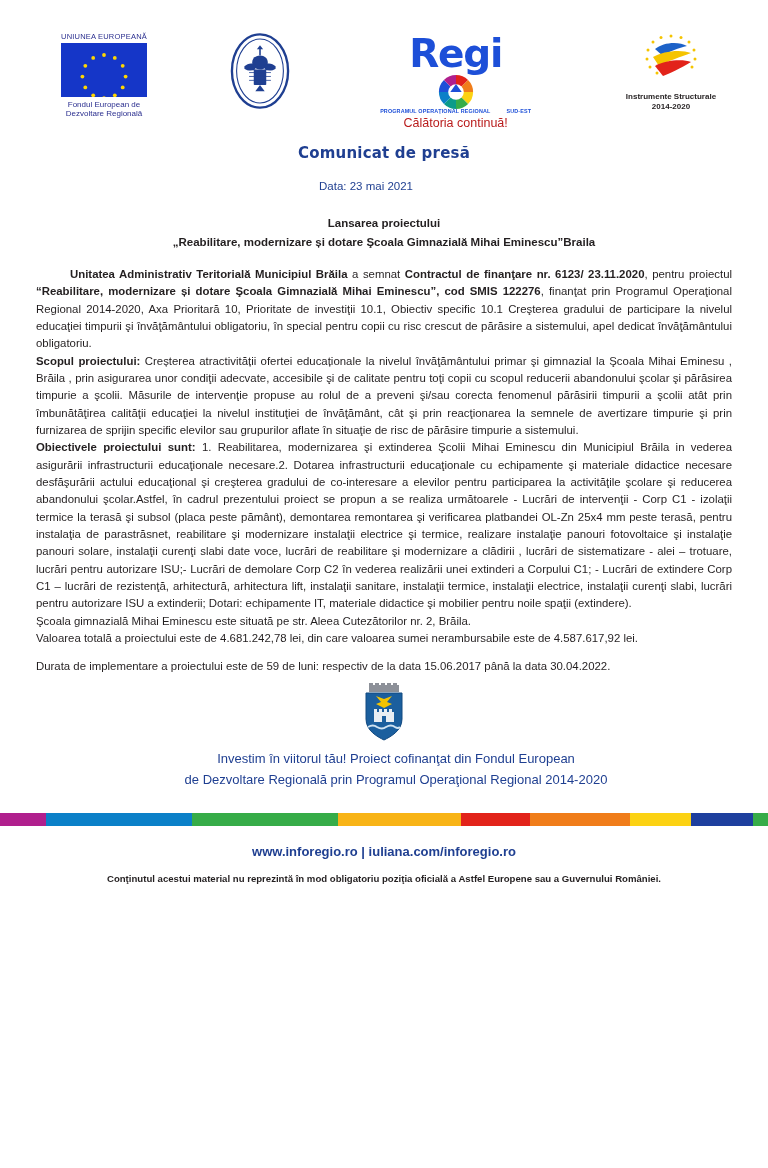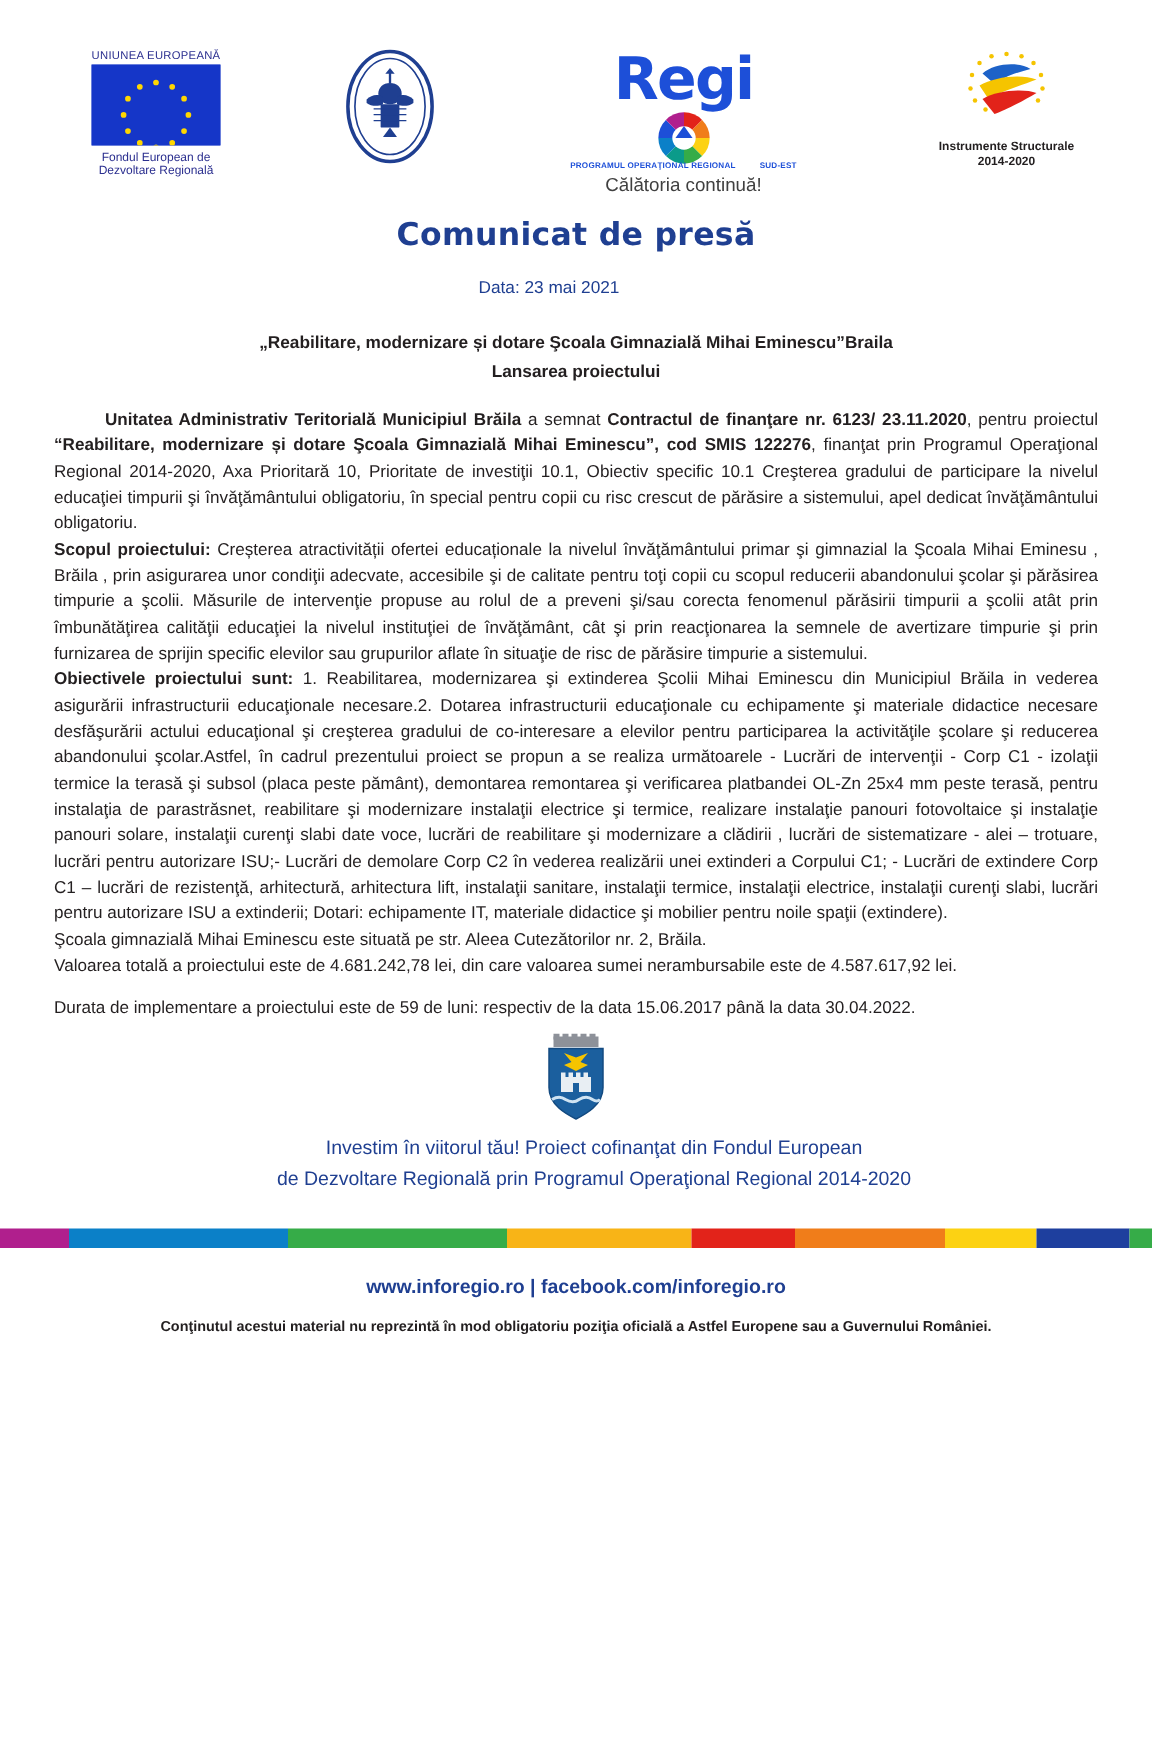--- a/index.html
+++ b/index.html
@@ -85,42 +85,42 @@
     justify-content: center;
     gap: 16px;
     font-size: 5.4px;
     font-weight: bold;
     color: #1d4fd8;
     letter-spacing: .15px;
     margin-top: -3px;
   }
   .regio-tag {
     font-size: 12.5px;
-    color: #404040;
+    color: #b91c1c;
     margin-top: 2px;
   }
 
   
   .is-logo { width: 150px; text-align: center; }
   .is-mark { width: 76px; height: 54px; margin: 0 auto; }
   .is-caption {
     font-size: 8px;
     font-weight: bold;
     color: #231f20;
     line-height: 1.25;
     margin-top: 2px;
   }
 
   
   .doc-title {
     text-align: center;
     color: #1f3f91;
     font-family: "DejaVu Sans", sans-serif;
     font-weight: bold;
-    font-size: 21px;
+    font-size: 15px;
     margin-top: 36px;
     letter-spacing: .2px;
   }
   .doc-date {
     text-align: center;
     color: #1f3f91;
     font-size: 11.5px;
     padding-right: 36px;
     margin-top: 18px;
   }
@@ -294,22 +294,22 @@
         <div>Instrumente Structurale</div>
         <div>2014-2020</div>
       </div>
     </div>
   </div>
 
   <div class="doc-title">Comunicat de presă</div>
   <div class="doc-date">Data: 23 mai 2021</div>
 
   <div class="subtitle-block">
+    <div>Lansarea proiectului</div>
     <div>„Reabilitare, modernizare și dotare Şcoala Gimnazială Mihai Eminescu”Braila</div>
-    <div>Lansarea proiectului</div>
   </div>
 
   <div class="body-text">
 
     <p class="indent">
       <b>Unitatea Administrativ Teritorială Municipiul Brăila</b><span> a semnat </span><b>Contractul de finanţare nr. 6123/ 23.11.2020</b><span>, pentru proiectul </span><b>“Reabilitare, modernizare și dotare Şcoala Gimnazială Mihai Eminescu”, cod SMIS 122276</b><span>, finanţat prin Programul Operaţional Regional 2014-2020, Axa Prioritară 10, Prioritate de investiţii 10.1, Obiectiv specific 10.1 Creşterea gradului de participare la nivelul educaţiei timpurii şi învăţământului obligatoriu, în special pentru copii cu risc crescut de părăsire a sistemului, apel dedicat învăţământului obligatoriu.</span>
     </p>
 
     <p>
       <b>Scopul proiectului:</b><span> Creșterea atractivității ofertei educaționale la nivelul învăţământului primar şi gimnazial la Şcoala Mihai Eminesu , Brăila , prin asigurarea unor condiţii adecvate, accesibile şi de calitate pentru toţi copii cu scopul reducerii abandonului şcolar şi părăsirea timpurie a şcolii. Măsurile de intervenţie propuse au rolul de a preveni şi/sau corecta fenomenul părăsirii timpurii a şcolii atât prin îmbunătăţirea calităţii educaţiei la nivelul instituţiei de învăţământ, cât şi prin reacţionarea la semnele de avertizare timpurie şi prin furnizarea de sprijin specific elevilor sau grupurilor aflate în situaţie de risc de părăsire timpurie a sistemului.</span>
@@ -366,16 +366,16 @@
       <span style="background: rgb(11, 128, 200); width: 19%;"></span>
       <span style="background: rgb(54, 172, 72); width: 19%;"></span>
       <span style="background: rgb(248, 180, 23); width: 16%;"></span>
       <span style="background: rgb(226, 35, 26); width: 9%;"></span>
       <span style="background: rgb(240, 125, 26); width: 13%;"></span>
       <span style="background: rgb(252, 210, 19); width: 8%;"></span>
       <span style="background: rgb(30, 63, 158); width: 8%;"></span>
       <span style="background: rgb(54, 172, 72); width: 2%;"></span>
     </div>
 
-  <div class="footer-link">www.inforegio.ro | facebook.com/inforegio.ro</div>
+  <div class="footer-link">www.inforegio.ro | iuliana.com/inforegio.ro</div>
   <div class="footer-note">Conţinutul acestui material nu reprezintă în mod obligatoriu poziţia oficială a Astfel Europene sau a Guvernului României.</div>
 
 </div>
 
 </body></html>

